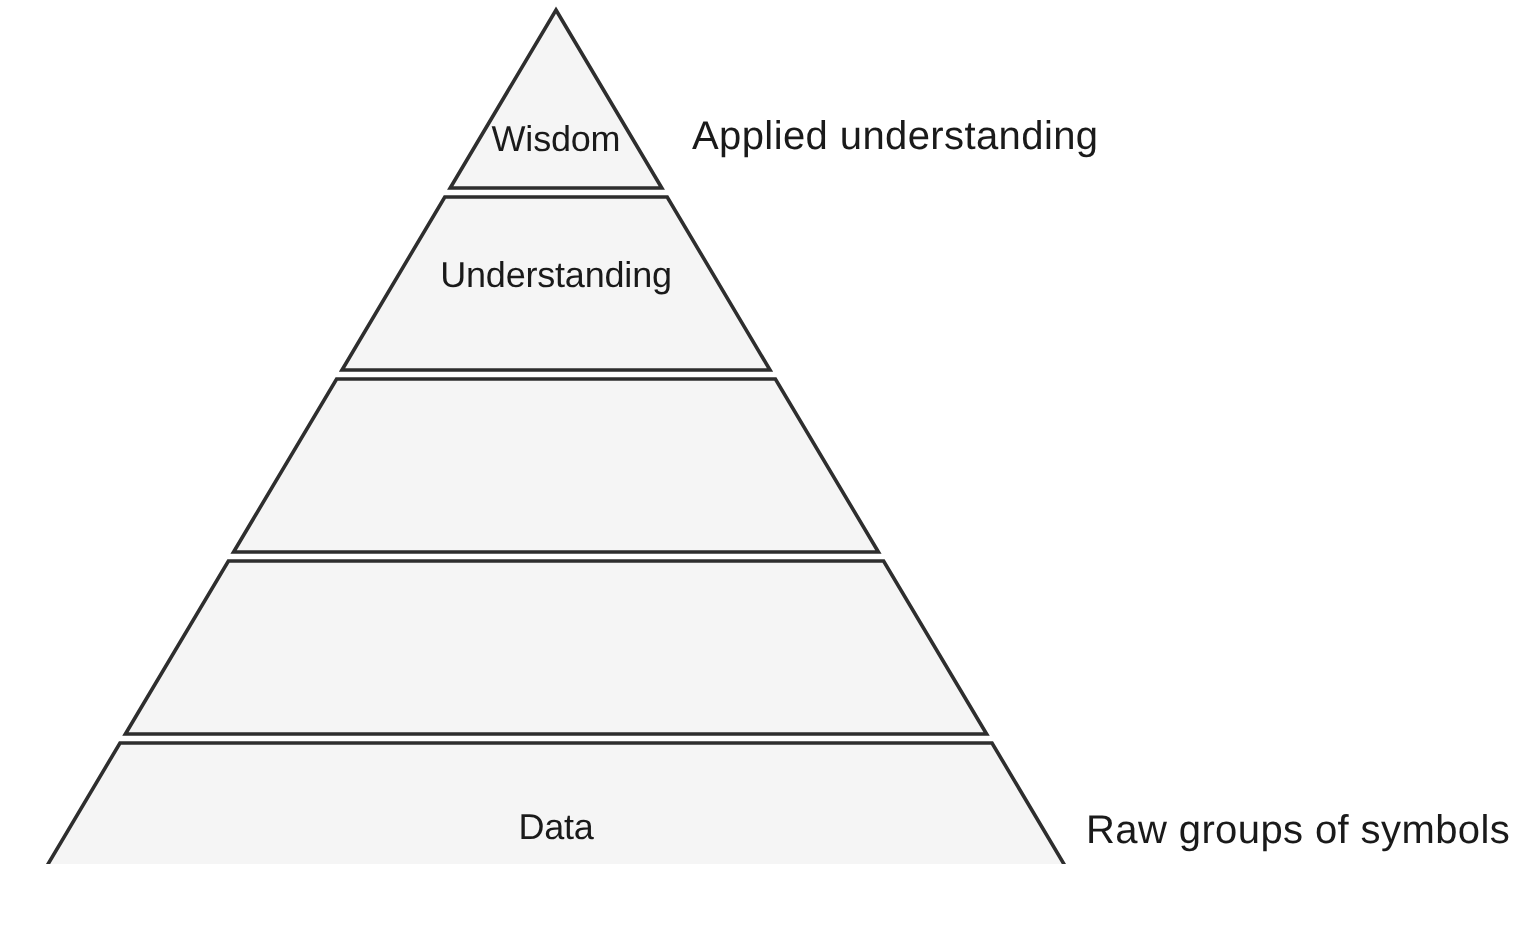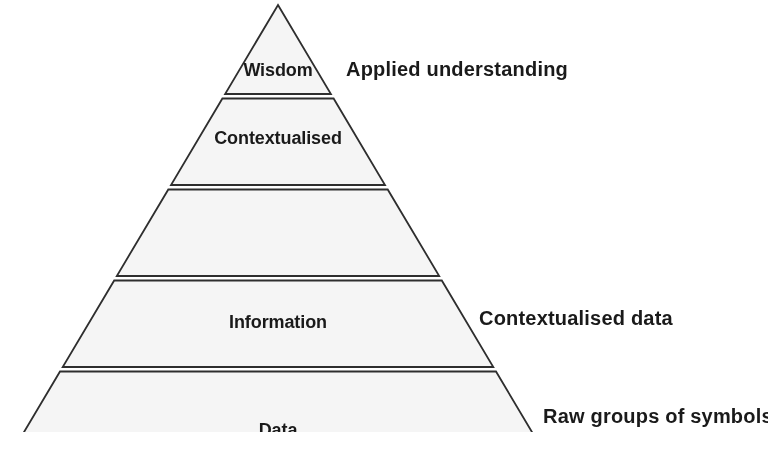--- a/index.html
+++ b/index.html
@@ -12,21 +12,20 @@
   html, body {
     background: var(--bg);
     font-family: "Liberation Sans", "DejaVu Sans", sans-serif;
   }
   .stage {
     position: relative;
     width: 768px;
     height: 432px;
     background: var(--bg);
     overflow: hidden;
-    font-weight: bold;
   }
   .pyramid-svg {
     position: absolute;
     left: 0;
     top: 0;
   }
   .pyramid-svg polygon {
     fill: var(--segment-fill);
     stroke: var(--segment-stroke);
     stroke-width: 1.8;
@@ -46,21 +45,21 @@
     font-size: 20px;
     color: var(--text);
     letter-spacing: 0.2px;
     white-space: nowrap;
   }
   
   .label-1 { left: 278px; top: 70px; }
   .label-2 { left: 278px; top: 138px; }
   .label-3 { left: 278px; top: 228px; }
   .label-4 { left: 278px; top: 322px; }
-  .label-5 { left: 278px; top: 414px; margin-top: 16px; }
+  .label-5 { left: 278px; top: 414px; }
   
   .desc-1 { left: 346px; top: 69px; }
   .desc-2 { left: 373px; top: 138px; }
   .desc-3 { left: 423px; top: 228px; }
   .desc-4 { left: 479px; top: 318px; }
   .desc-5 { left: 543px; top: 416px; text-align: center; }
 </style>
 </head>
 <body>
 
@@ -68,21 +67,19 @@
 
   <svg class="pyramid-svg" width="768" height="470" viewBox="0 0 768 470">
     <polygon points="278,5 330.9,94 225.1,94"></polygon>
     <polygon points="222.4,98.5 333.6,98.5 385,185 171,185"></polygon>
     <polygon points="168.3,189.5 387.7,189.5 439.2,276 116.8,276"></polygon>
     <polygon points="114.2,280.5 441.8,280.5 493.3,367 62.7,367"></polygon>
     <polygon points="60,371.5 496,371.5 548,459 8,459"></polygon>
   </svg>
 
   <div class="layer-label label-1">Wisdom</div>
-  <div class="layer-label label-2">Contextualised</div>
-  <div class="layer-label label-4">Information</div>
+  <div class="layer-label label-2">Understanding</div>
   <div class="layer-label label-5">Data</div>
 
   <div class="layer-desc desc-1">Applied understanding</div>
-  <div class="layer-desc desc-4">Contextualised data</div>
   <div class="layer-desc desc-5">Raw groups of symbols</div>
 
 </div>
 
 </body></html>

